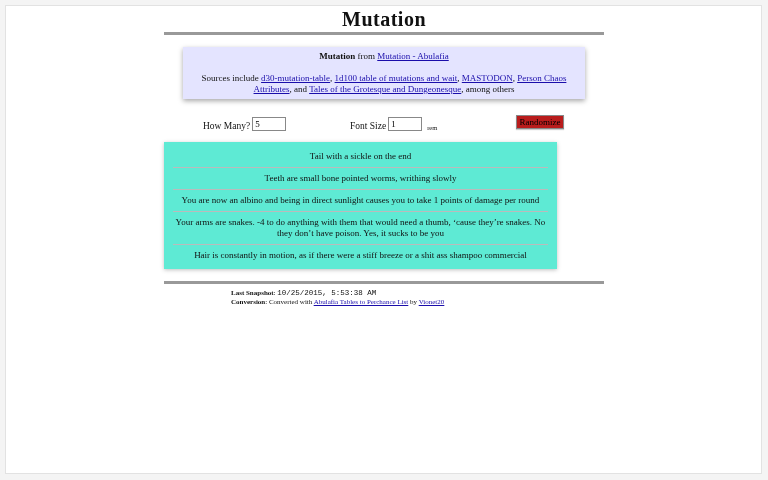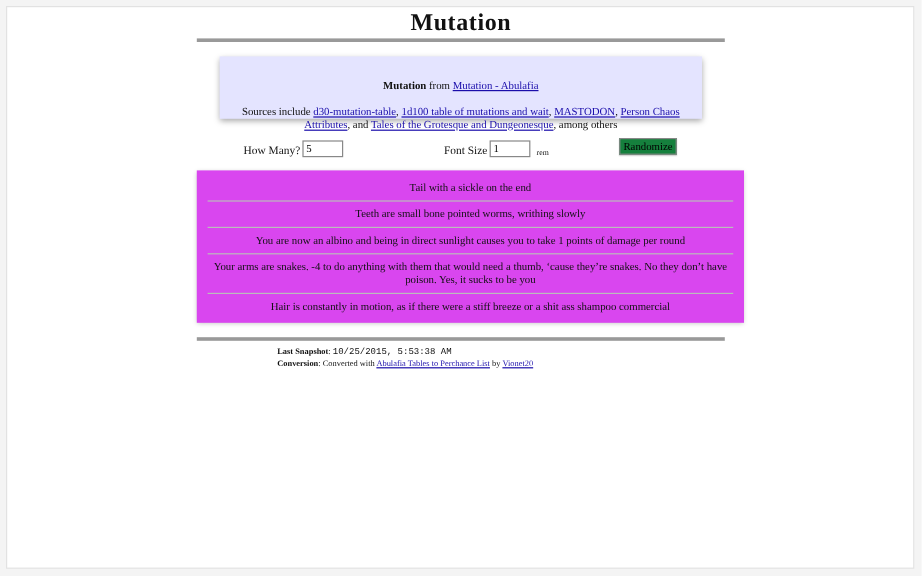--- a/index.html
+++ b/index.html
@@ -14,40 +14,40 @@
   h1 {
     position: absolute; top: 8px; left: 164px; width: 440px; margin: 0;
     text-align: center; font-size: 20px; font-weight: bold; letter-spacing: 0.5px;
     font-family: "Liberation Serif", serif;
   }
   .rule { position: absolute; left: 164px; width: 440px; height: 3px; background: #999; }
   .info {
     position: absolute; left: 183px; top: 47px; width: 402px; height: 52px;
     background: #e4e4ff; box-shadow: 0 2px 5px rgba(0,0,0,0.35);
     font-size: 9px; text-align: center; line-height: 11px; box-sizing: border-box;
-    padding-top: 19px;
+    padding-top: 4px;
   }
   .info p { margin: 0; }
   .info .gap { height: 11px; }
   a { color: #1a0dab; text-decoration: underline; }
   .controls { position: absolute; top: 115px; left: 164px; width: 440px; height: 16px; font-size: 9.5px; }
   .ctrl { position: absolute; top: 0; display: flex; align-items: flex-end; gap: 2px; height: 16px; }
   .ctrl input {
     width: 28px; height: 12px; font-size: 9px; font-family: "Liberation Serif", serif;
     border: 1px solid #888; padding: 0 2px; margin: 0;
   }
   .rem { font-size: 6.5px; margin-left: 3px; }
   .rand-btn {
     position: absolute; top: 0; left: 352px; width: 48px; height: 14px;
     font-size: 9px; font-family: "Liberation Serif", serif; padding: 0;
-    background: #15803d; border: 1px solid #888; box-shadow: 0 1px 1px rgba(0,0,0,0.2);
+    background: #b91c1c; border: 1px solid #888; box-shadow: 0 1px 1px rgba(0,0,0,0.2);
   }
   .results {
-    position: absolute; left: 164px; top: 142px; width: 456px; height: 127px;
-    background: #d946ef; box-shadow: 0 1px 4px rgba(0,0,0,0.25);
+    position: absolute; left: 164px; top: 142px; width: 393px; height: 127px;
+    background: #5eead4; box-shadow: 0 1px 4px rgba(0,0,0,0.25);
     box-sizing: border-box; padding: 4px 9px 0 9px; font-size: 9px;
   }
   .result {
     text-align: center; line-height: 11px; padding: 5px 0 5px 0;
     border-bottom: 1px solid #bbb;
   }
   .result:last-child { border-bottom: none; }
   .credits {
     position: absolute; left: 231px; top: 289px; font-size: 7px; line-height: 9px;
   }
@@ -70,21 +70,21 @@
   <p>
     <span>Sources include </span><a href="#">d30-mutation-table</a><span>, </span><a href="#">1d100 table of mutations and wait</a><span>, </span><a href="#">MASTODON</a><span>, </span><a href="#">Person Chaos Attributes</a><span>, and </span><a href="#">Tales of the Grotesque and Dungeonesque</a><span>, among others</span>
   </p>
 </div>
 
 <div class="controls">
   <div class="ctrl" style="left:39px">
     <span>How Many?</span>
     <input type="text" value="5" style="">
   </div>
-  <div class="ctrl" style="left:206px">
+  <div class="ctrl" style="left:186px">
     <span>Font Size</span>
     <input type="text" value="1" style="">
     <span class="rem">rem</span>
   </div>
   <button class="rand-btn">Randomize</button>
 </div>
 
 <div class="results">
   <div class="result">Tail with a sickle on the end</div>
   <div class="result">Teeth are small bone pointed worms, writhing slowly</div>

